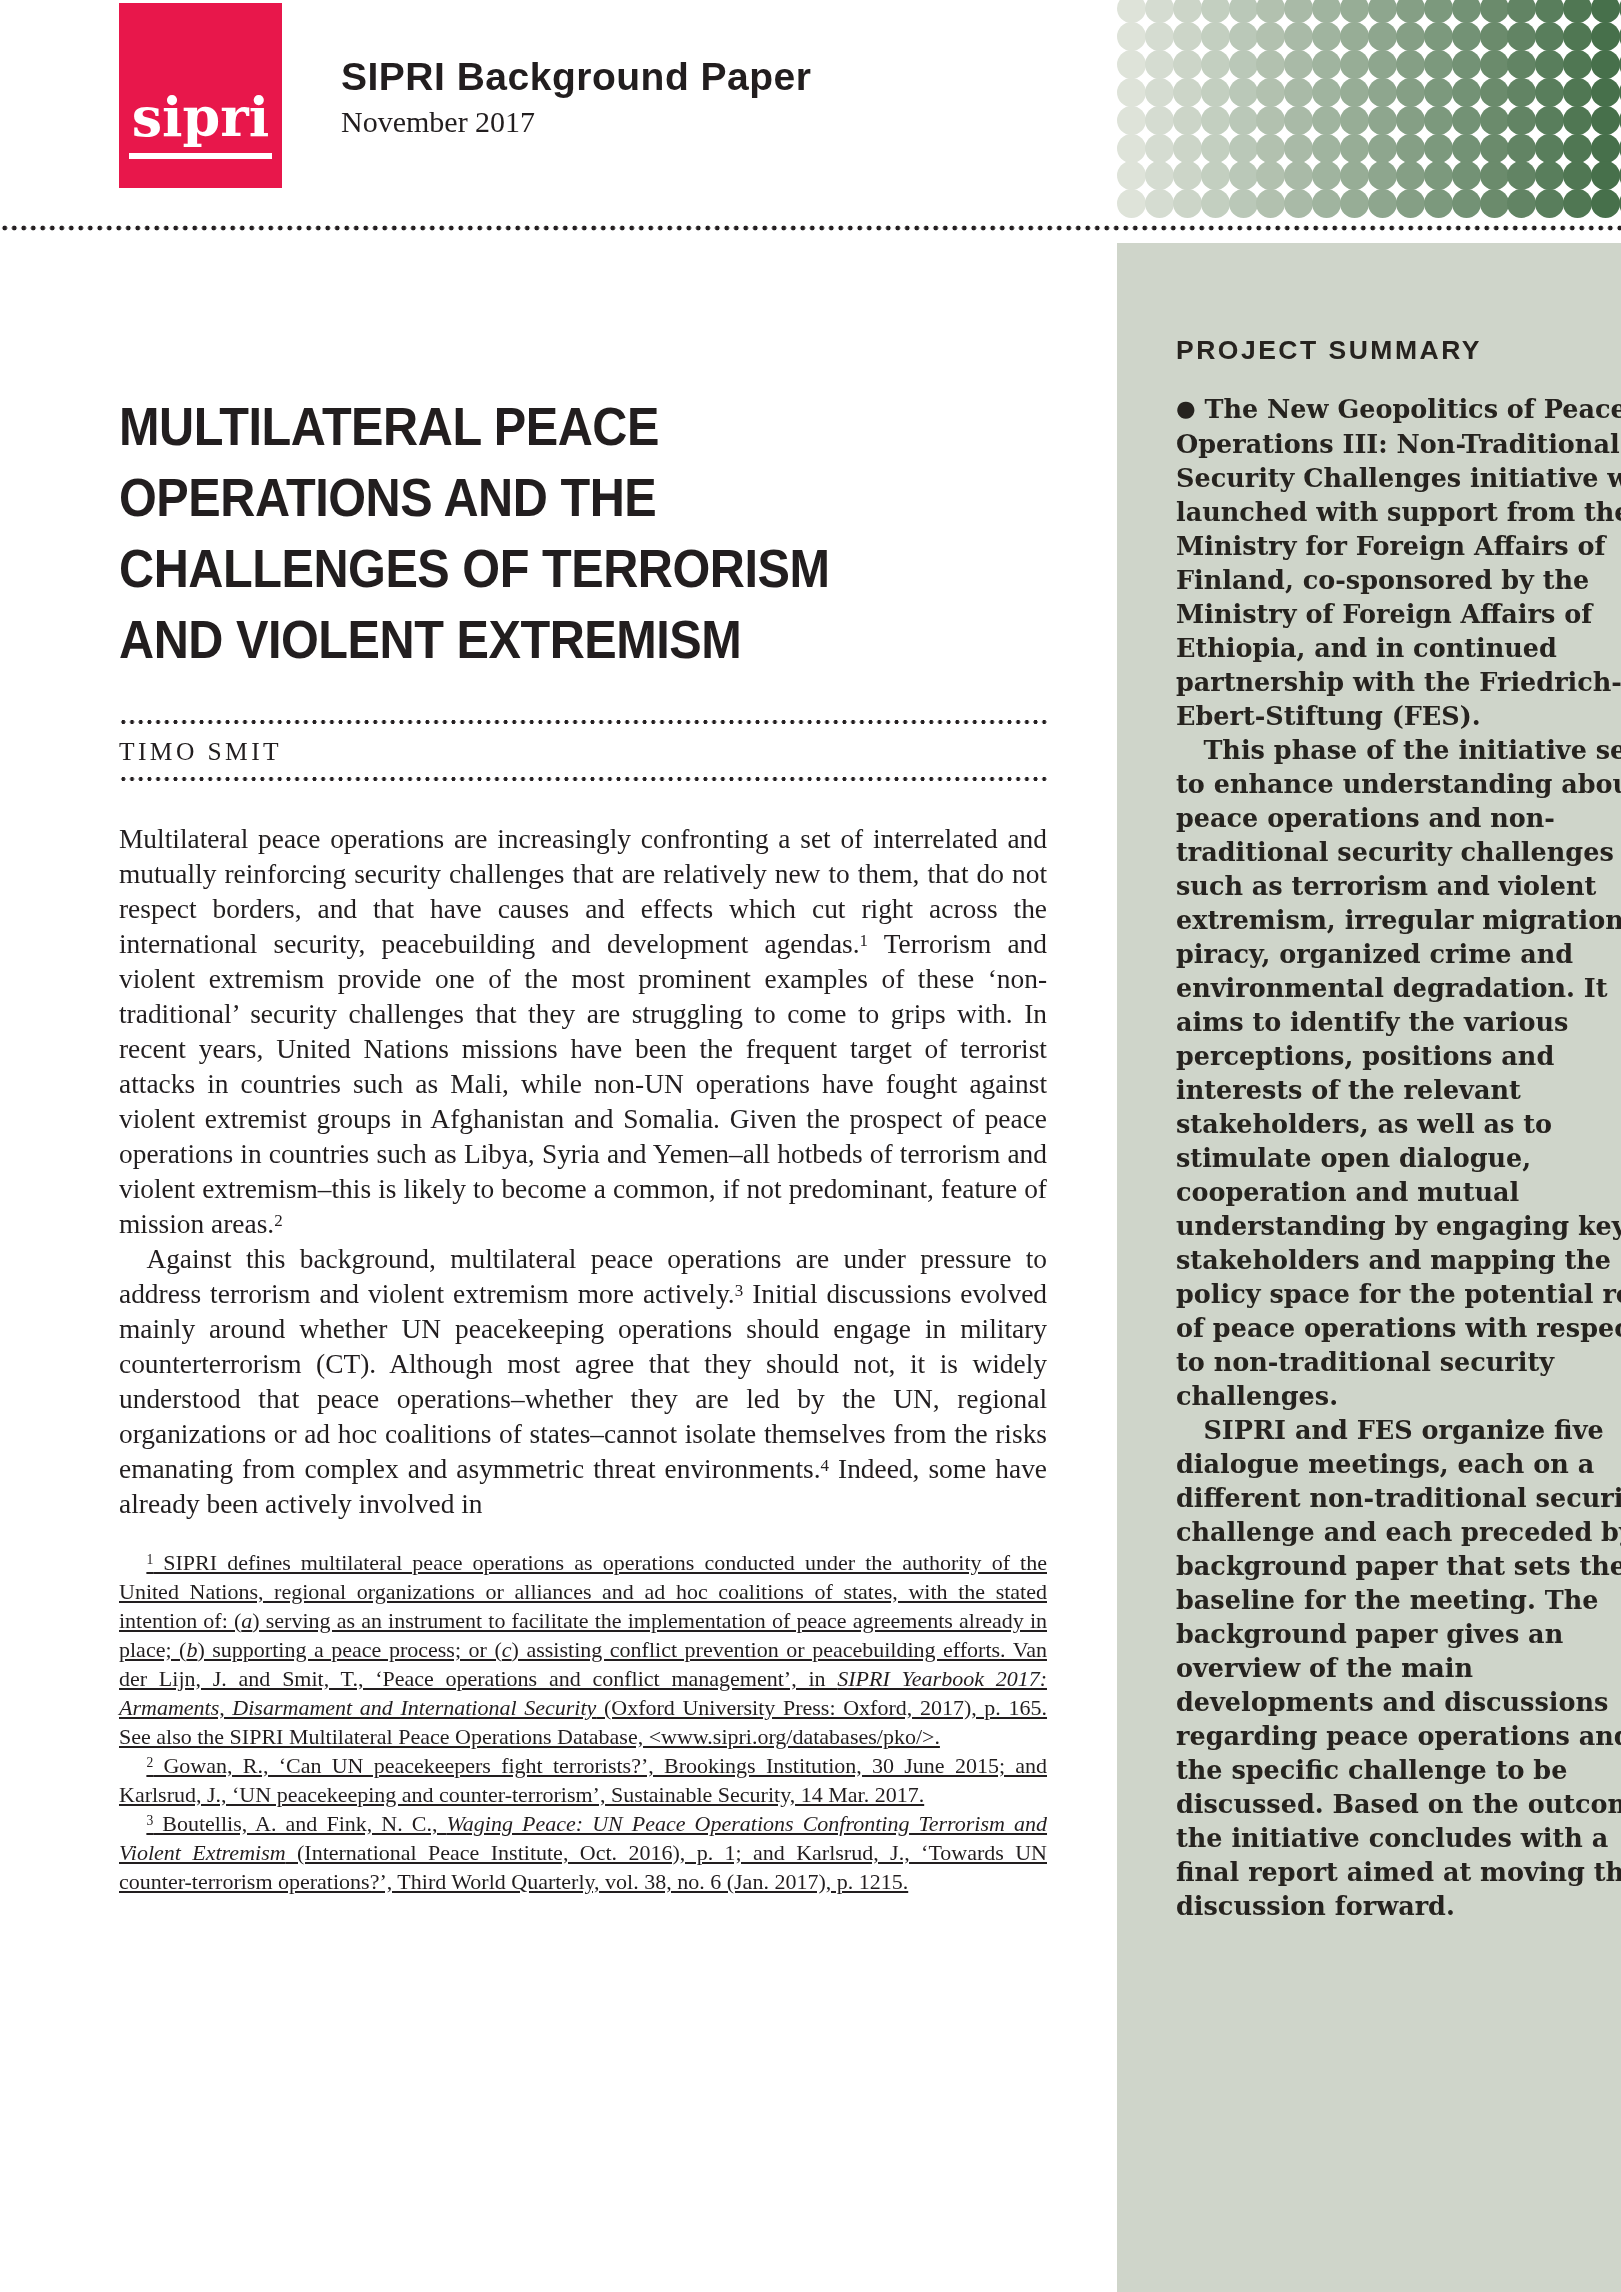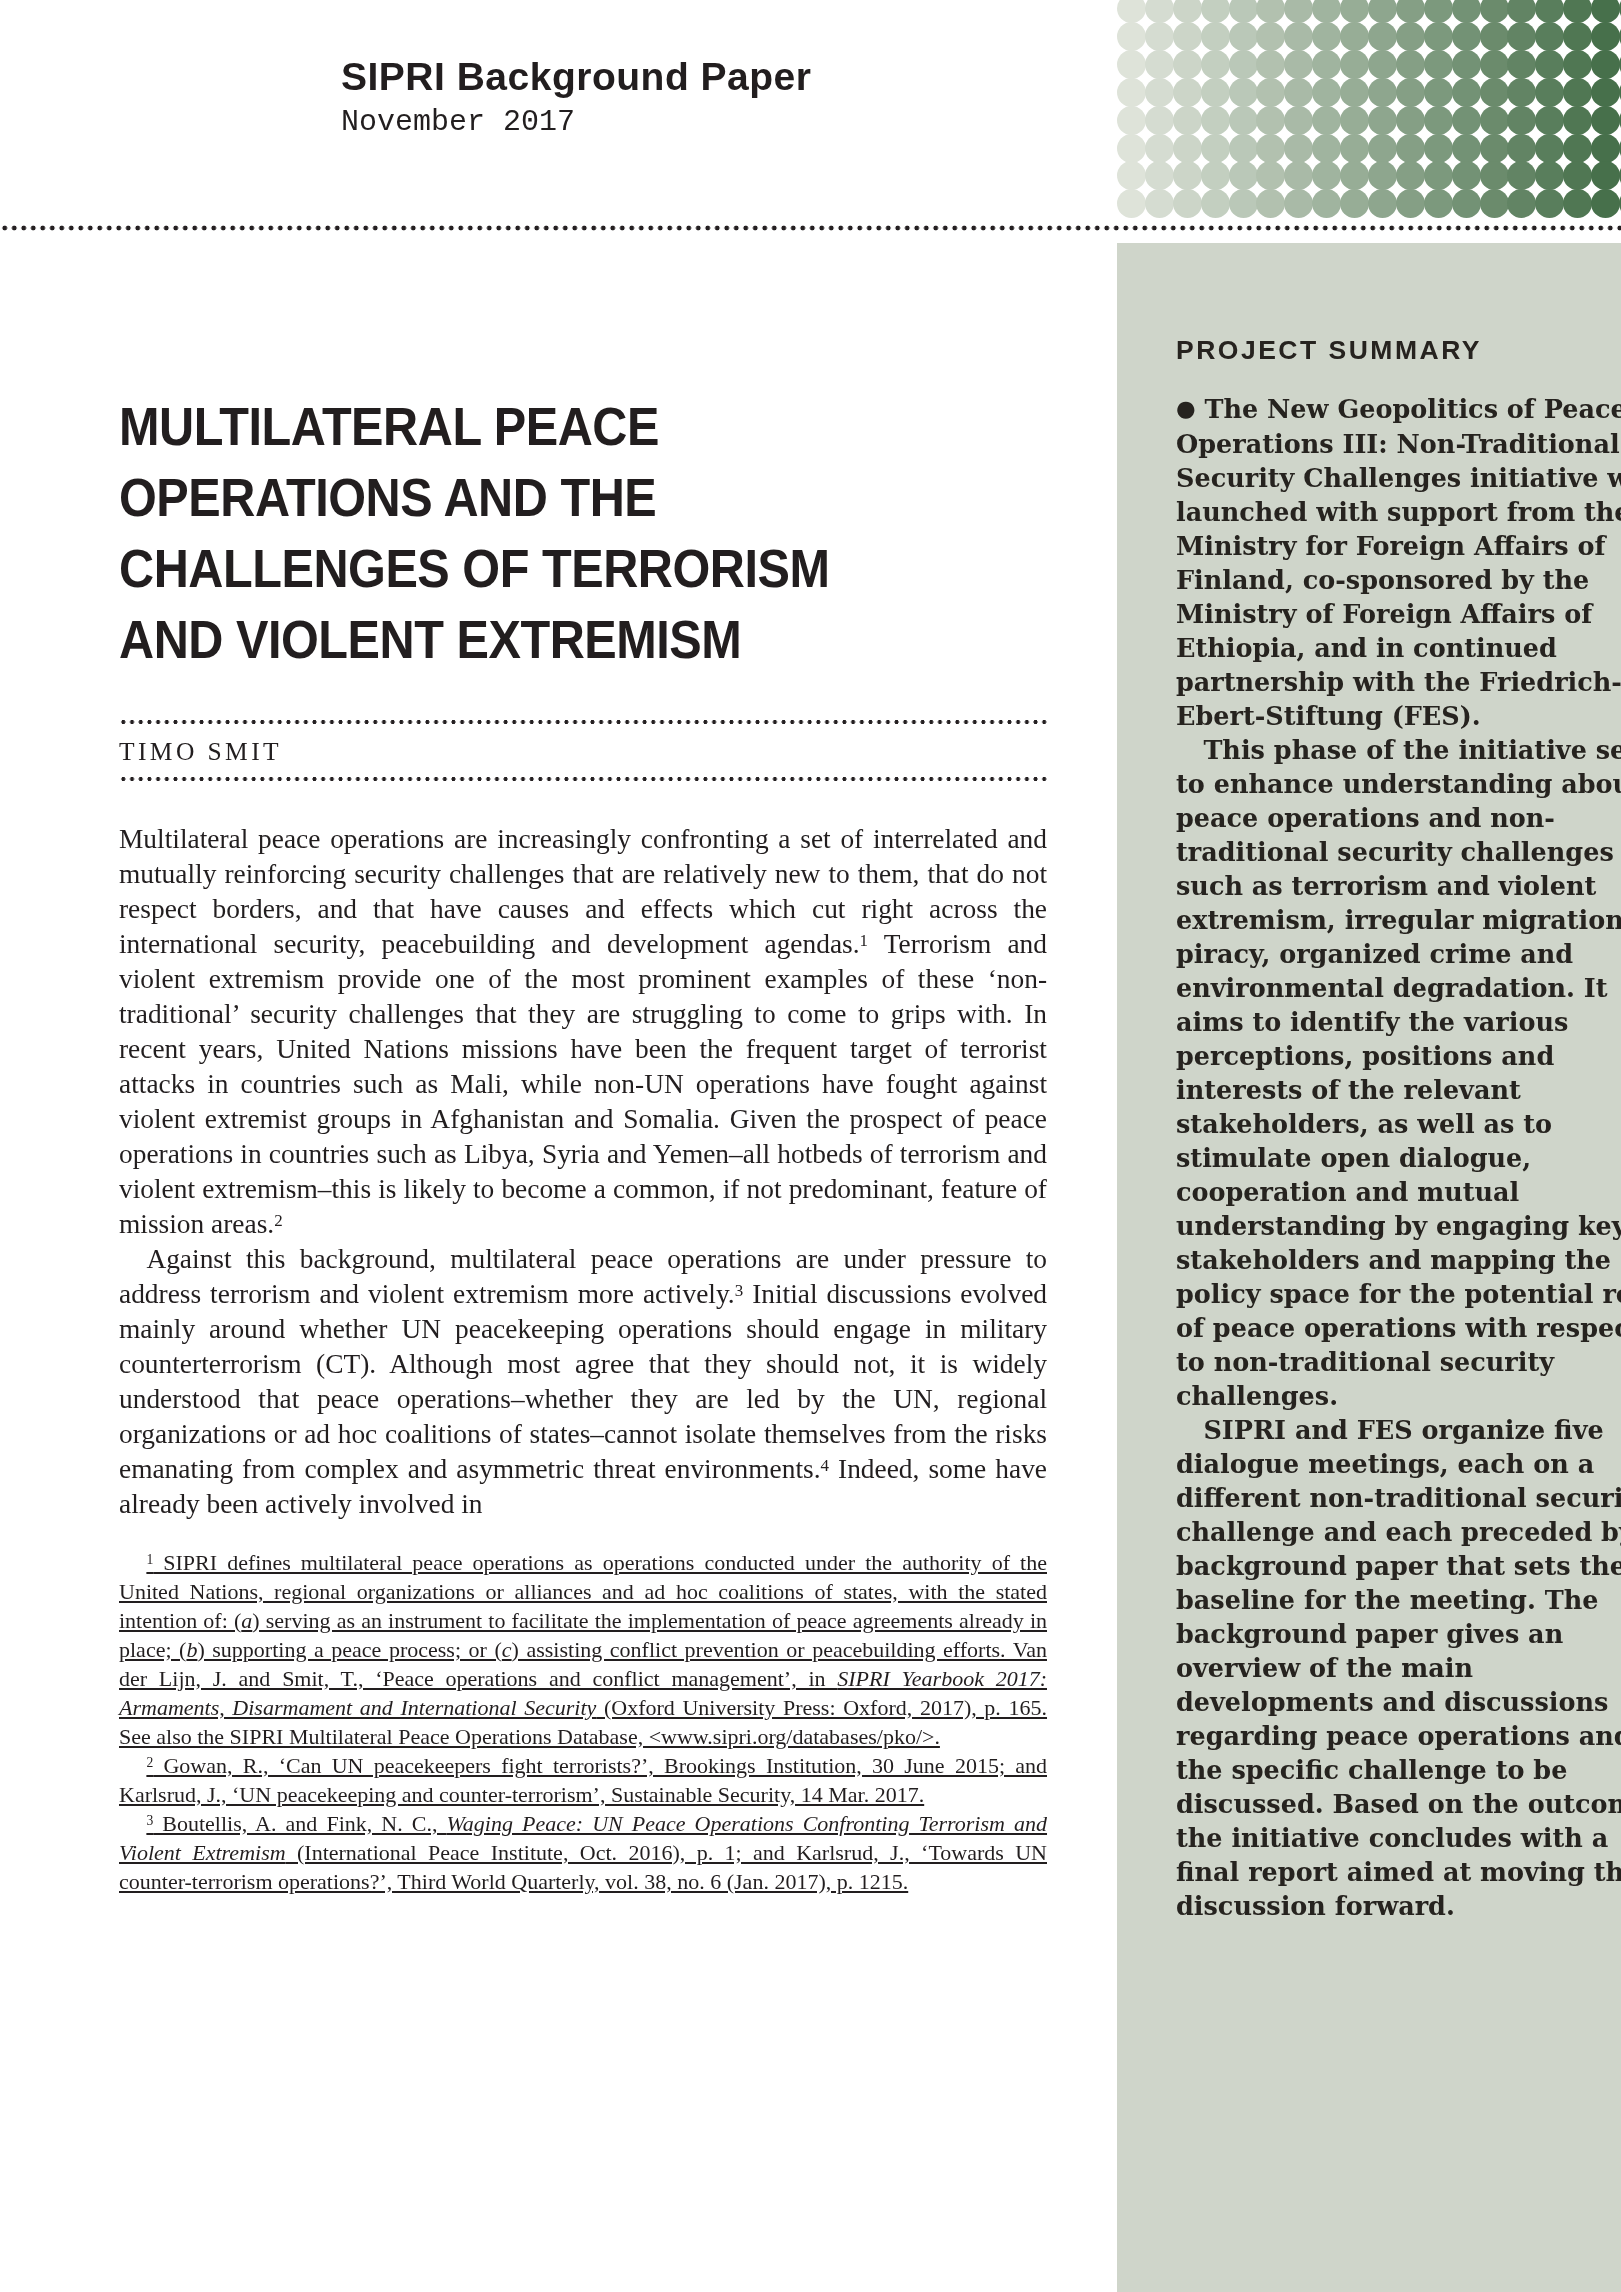--- a/index.html
+++ b/index.html
@@ -6,21 +6,21 @@
   .page{position:relative;width:1621px;height:2293px;background:#fff;overflow:hidden;
         font-family:"Liberation Serif",serif;color:#221e1f;}
 
   
   .logo{position:absolute;left:119px;top:2.9px;width:163px;height:185px;
         display:flex;align-items:flex-end;justify-content:center;box-sizing:border-box;padding-bottom:29px;}
   .logo-text{font-family:"DejaVu Serif",serif;font-weight:700;font-size:54px;line-height:1;
         color:#fff;border-bottom:6.9px solid #fff;padding:0 2.9px 8.8px 2.9px;}
   .masthead{position:absolute;left:341px;top:55px;}
   .masthead-title{margin:0;font-family:"Liberation Sans",sans-serif;font-weight:700;font-size:39px;line-height:43px;letter-spacing:0.5px;}
-  .masthead-date{font-size:30px;margin-top:6.9px;font-family:Liberation Mono, monospace;}
+  .masthead-date{font-size:30px;margin-top:6.9px;}
 
   
   .pattern{position:absolute;left:1117px;top:0;width:504px;height:225px;overflow:hidden;}
   .pattern i{position:absolute;width:29px;height:29px;border-radius:50%;display:block;}
 
   
   .rule{height:7.8px;background-repeat:repeat-x;background-position:0 50%;
         background-image:radial-gradient(circle,#241f21 2.2px,transparent 2.6px);background-size:9.5px 7.8px;}
   .rule-top{position:absolute;left:0;top:224px;width:1621px;}
   .rule-thin{background-image:radial-gradient(circle,#241f21 1.8px,transparent 2.2px);background-size:8.7px 7.8px;}
@@ -47,20 +47,23 @@
            font-size:26.5px;letter-spacing:2.5px;}
   .side-para{margin:0;font-family:"DejaVu Serif",serif;font-weight:600;font-size:25.5px;line-height:34px;}
   .side-para.indent{text-indent:27.4px;}
   .bullet{display:inline-block;font-size:22.5px;margin-right:8.8px;transform:translateY(-2px);}
 </style>
 </head>
 <body>
 
 <div class="page">
 
+  <div class="logo" style="background: rgb(232, 23, 75);">
+    <span class="logo-text">sipri</span>
+  </div>
 
   <div class="masthead">
     <h1 class="masthead-title">SIPRI Background Paper</h1>
     <div class="masthead-date">November 2017</div>
   </div>
 
   <div class="pattern" id="pattern">
       <i style="left: 0px; top: -5.9px; background: rgb(222, 227, 217);"></i>
       <i style="left: 0px; top: 22px; background: rgb(222, 227, 217);"></i>
       <i style="left: 0px; top: 50px; background: rgb(222, 227, 217);"></i>

